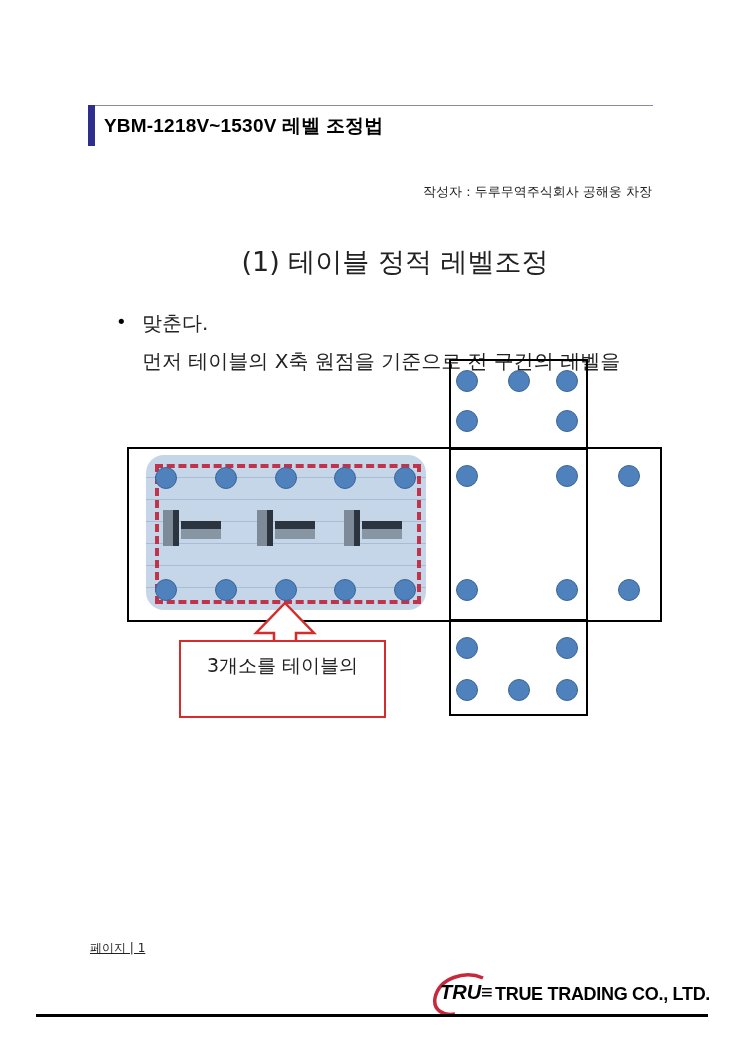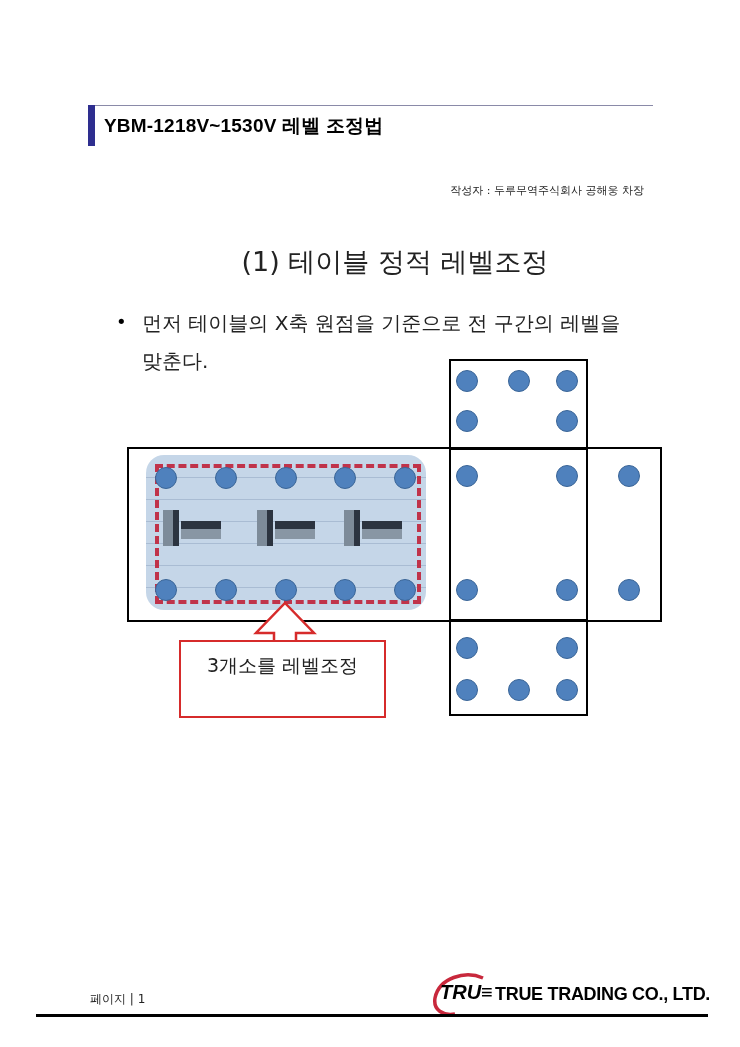--- a/index.html
+++ b/index.html
@@ -1,49 +1,49 @@
 <!DOCTYPE html>
 <html><head>
 <meta charset="utf-8">
 <style>
   html, body { margin:0; padding:0; background:#fff; }
   body { width:740px; height:1047px; position:relative; overflow:hidden; font-family:"DejaVu Sans", sans-serif; color:#000; }
   .abs { position:absolute; }
   .title-bar { left:88px; top:105px; width:7px; height:41px; background:#2e2e8f; }
   .title-rule { left:95px; top:105px; width:558px; height:1px; background:#8a8aa8; }
   .title { left:104px; top:113px; font-family:"Liberation Sans", sans-serif; font-weight:bold; font-size:19px; letter-spacing:0.2px; }
-  .author { right:96px; top:183px; font-size:11px; color:#222; }
+  .author { right:88px; top:183px; font-size:13px; color:#222; }
   .section-title { left:0; width:790px; text-align:center; top:244px; font-size:27px; color:#222; }
   .bullet { left:116px; top:311px; font-size:18px; }
   .para { left:142px; top:304px; width:540px; font-size:20px; line-height:38px; color:#222; }
   .rect { border:2.5px solid #000; box-sizing:border-box; }
   .zone { background:#c5d6e8; border-radius:18px; }
   .zone-line { height:1px; background:#a9bcd3; }
   .dash { border:4px dashed #c0334a; box-sizing:border-box; }
   .dot { width:22px; height:22px; border-radius:50%; background:#4f81bd; border:1.5px solid #3a6597; box-sizing:border-box; }
   .module { }
   .callout { left:179px; top:640px; width:207px; height:78px; border:2.5px solid #d62b2b; box-sizing:border-box; background:#fff; text-align:center; font-size:19px; line-height:32px; padding-top:7px; color:#222; }
-  .footer-page { left:90px; top:991px; font-size:12px; color:#222; }
+  .footer-page { left:90px; top:940px; font-size:12px; color:#222;text-decoration:underline; }
   .footer-rule { left:36px; top:1014px; width:672px; height:3px; background:#000; }
   .logo-text { left:470px; top:985px; font-family:"Liberation Sans", sans-serif; font-weight:bold; font-size:18px; letter-spacing:-0.3px;text-align:right; }
   .logo-mark { left:440px; top:981px; font-family:"Liberation Sans", sans-serif; font-weight:bold; font-style:italic; font-size:20px; }
 </style>
 </head>
 <body>
 
 <div class="abs title-bar"></div>
 <div class="abs title-rule"></div>
 <div class="abs title">YBM-1218V~1530V 레벨 조정법</div>
 <div class="abs author">작성자 : 두루무역주식회사 공해웅 차장</div>
 
 <div class="abs section-title">(1) 테이블 정적 레벨조정</div>
 <div class="abs bullet">•</div>
 <div class="abs para">
+  <div>맞춘다.</div>
   <div>먼저 테이블의 X축 원점을 기준으로 전 구간의 레벨을</div>
-  <div>맞춘다.</div>
 </div>
 
 <div class="abs" style="left:0;top:0;width:740px;height:1047px;pointer-events:none;">
 
   <div class="abs rect" style="left:127px;top:447px;width:535px;height:175px;"></div>
 
   <div class="abs zone" style="left:146px;top:455px;width:280px;height:155px;">
     <div class="abs zone-line" style="left:0;top:22px;width:280px;"></div>
     <div class="abs zone-line" style="left:0;top:44px;width:280px;"></div>
     <div class="abs zone-line" style="left:0;top:66px;width:280px;"></div>
@@ -106,21 +106,21 @@
   <div class="abs dot" style="left:456px;top:637px;"></div>
   <div class="abs dot" style="left:556px;top:637px;"></div>
   <div class="abs dot" style="left:456px;top:679px;"></div>
   <div class="abs dot" style="left:508px;top:679px;"></div>
   <div class="abs dot" style="left:556px;top:679px;"></div>
 
   <svg class="abs" style="left:250px;top:600px;" width="72" height="44" viewBox="0 0 72 44">
     <polygon points="35,3 64,33 46,33 46,42 24,42 24,33 6,33" fill="#fff" stroke="#d62b2b" stroke-width="2.5"></polygon>
   </svg>
   <div class="abs callout" style="pointer-events:auto;">
-    <div>3개소를 레벨조정</div>
+    <div>3개소를 테이블의</div>
   </div>
 </div>
 
 <div class="abs footer-page">페이지 |  1</div>
 <svg class="abs" style="left:425px;top:972px;" width="70" height="46" viewBox="0 0 70 46">
   <path d="M58,6 C40,-2 14,6 10,26 C8,38 18,44 30,42" fill="none" stroke="#c8283c" stroke-width="3.5"></path>
 </svg>
 <div class="abs logo-mark">TRU≡</div>
 <div class="abs logo-text" style="left:495px;top:984px;">TRUE TRADING CO., LTD.</div>
 <div class="abs footer-rule"></div>

